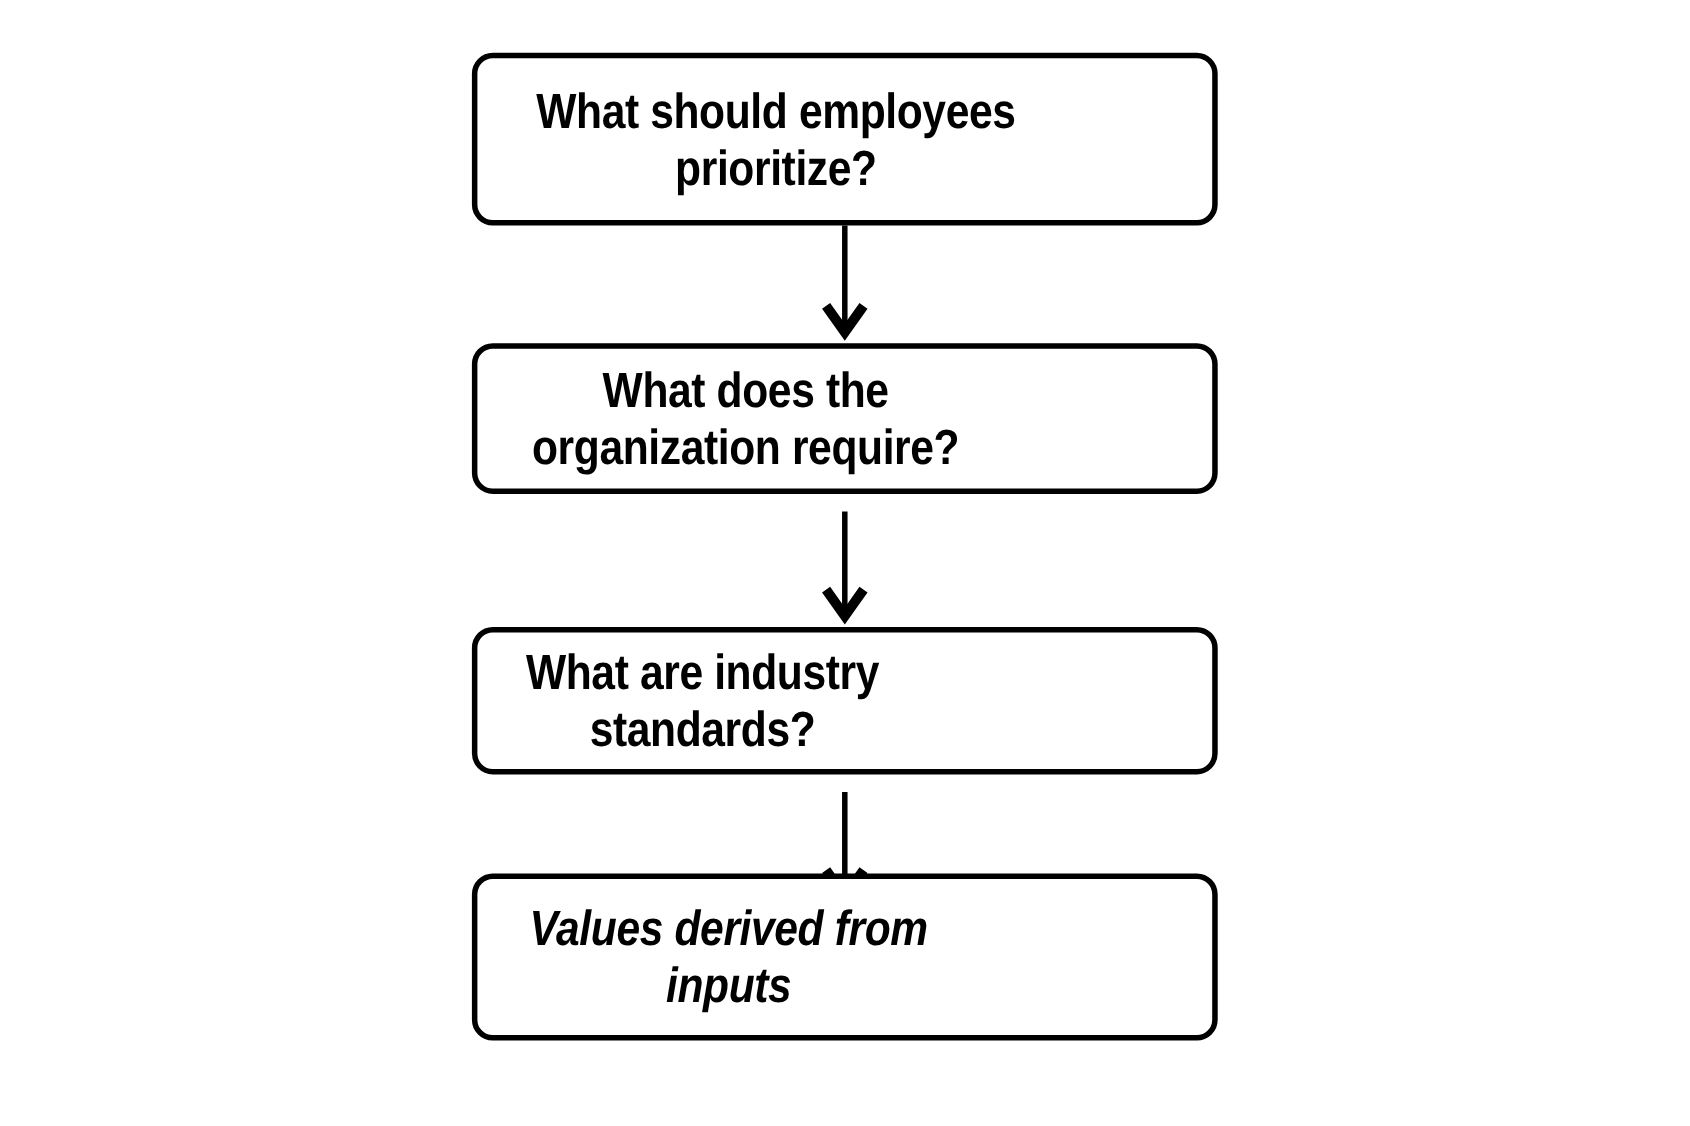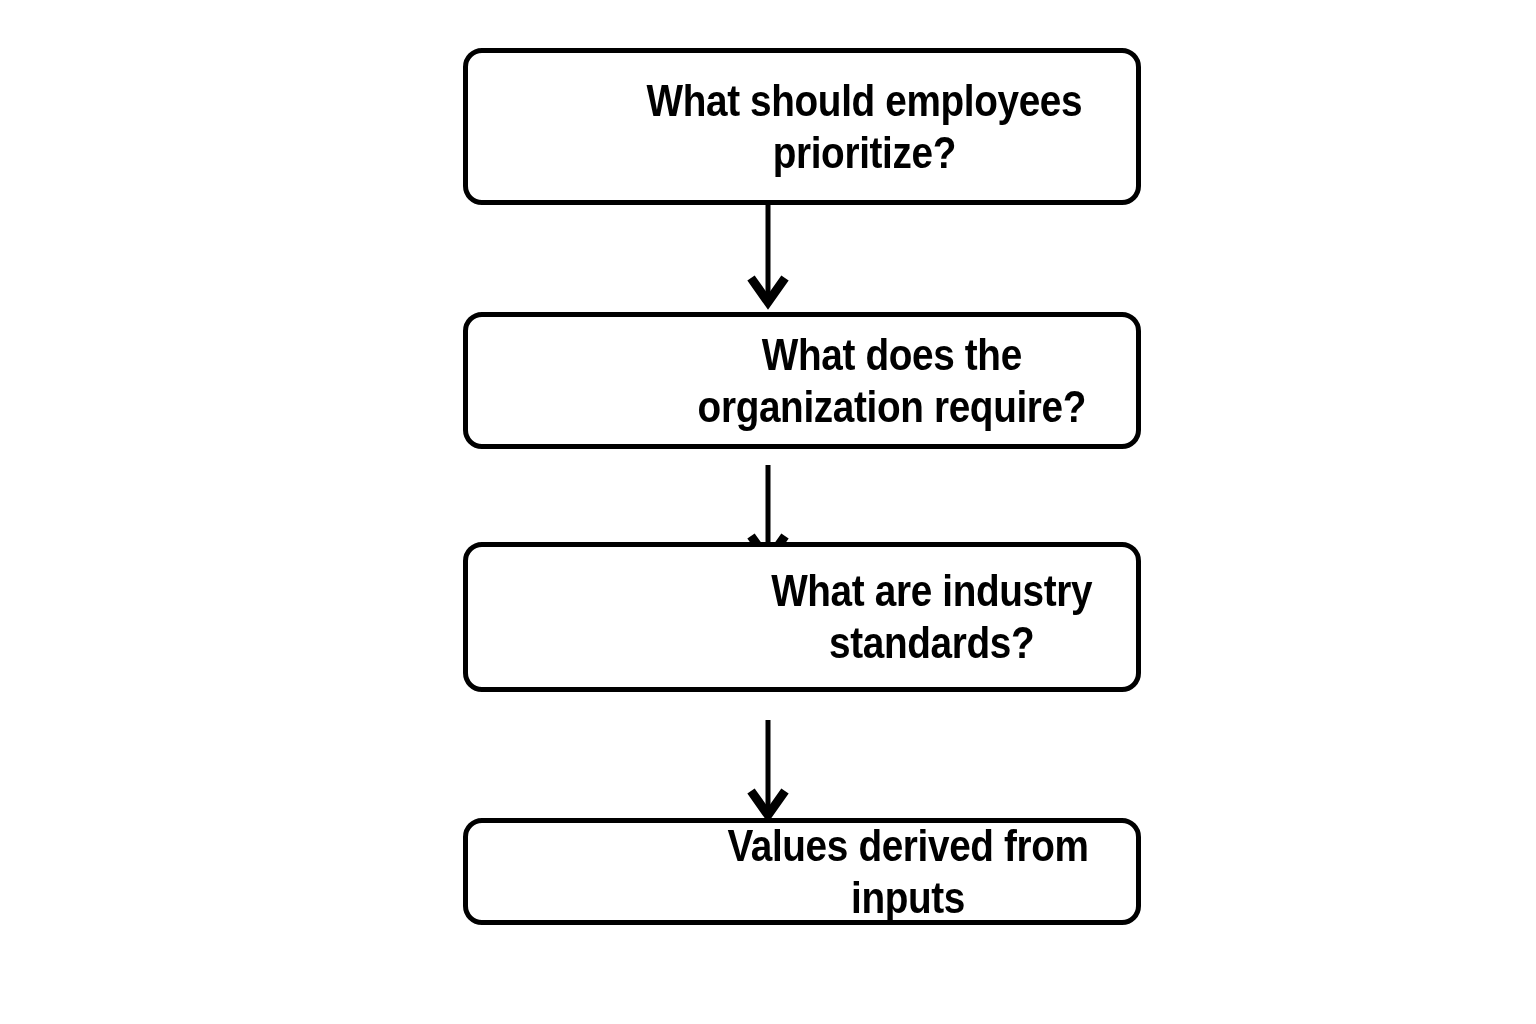--- a/index.html
+++ b/index.html
@@ -26,42 +26,41 @@
   .flow-box {
     position: absolute;
     left: 429px;
     width: 678px;
     box-sizing: border-box;
     background: #ffffff;
     border: 5px solid #000000;
     border-radius: 19px;
     display: flex;
     align-items: center;
-    justify-content: flex-end;
-    margin-left: 34px;
+    justify-content: flex-start;
   }
 
   .box-label {
     font-family: "Liberation Sans", "DejaVu Sans", sans-serif;
     font-weight: 700;
     font-size: 45px;
     line-height: 52px;
     color: #000000;
     text-align: center;
     letter-spacing: -0.4px;
     transform: scaleX(0.86);
     transform-origin: center center;
     white-space: pre-line;
     padding: 0 18px;
   }
 
   #box-1 { top: 48px;  height: 157px; }
   #box-2 { top: 312px; height: 137px; }
-  #box-3 { top: 542px; height: 150px; }
-  #box-4 { top: 818px; height: 107px; }
+  #box-3 { top: 570px; height: 134px; }
+  #box-4 { top: 794px; height: 152px; font-style: italic; }
 
   
   .connector {
     position: absolute;
     left: 738px;
     width: 60px;
   }
   .connector svg {
     display: block;
     width: 60px;

